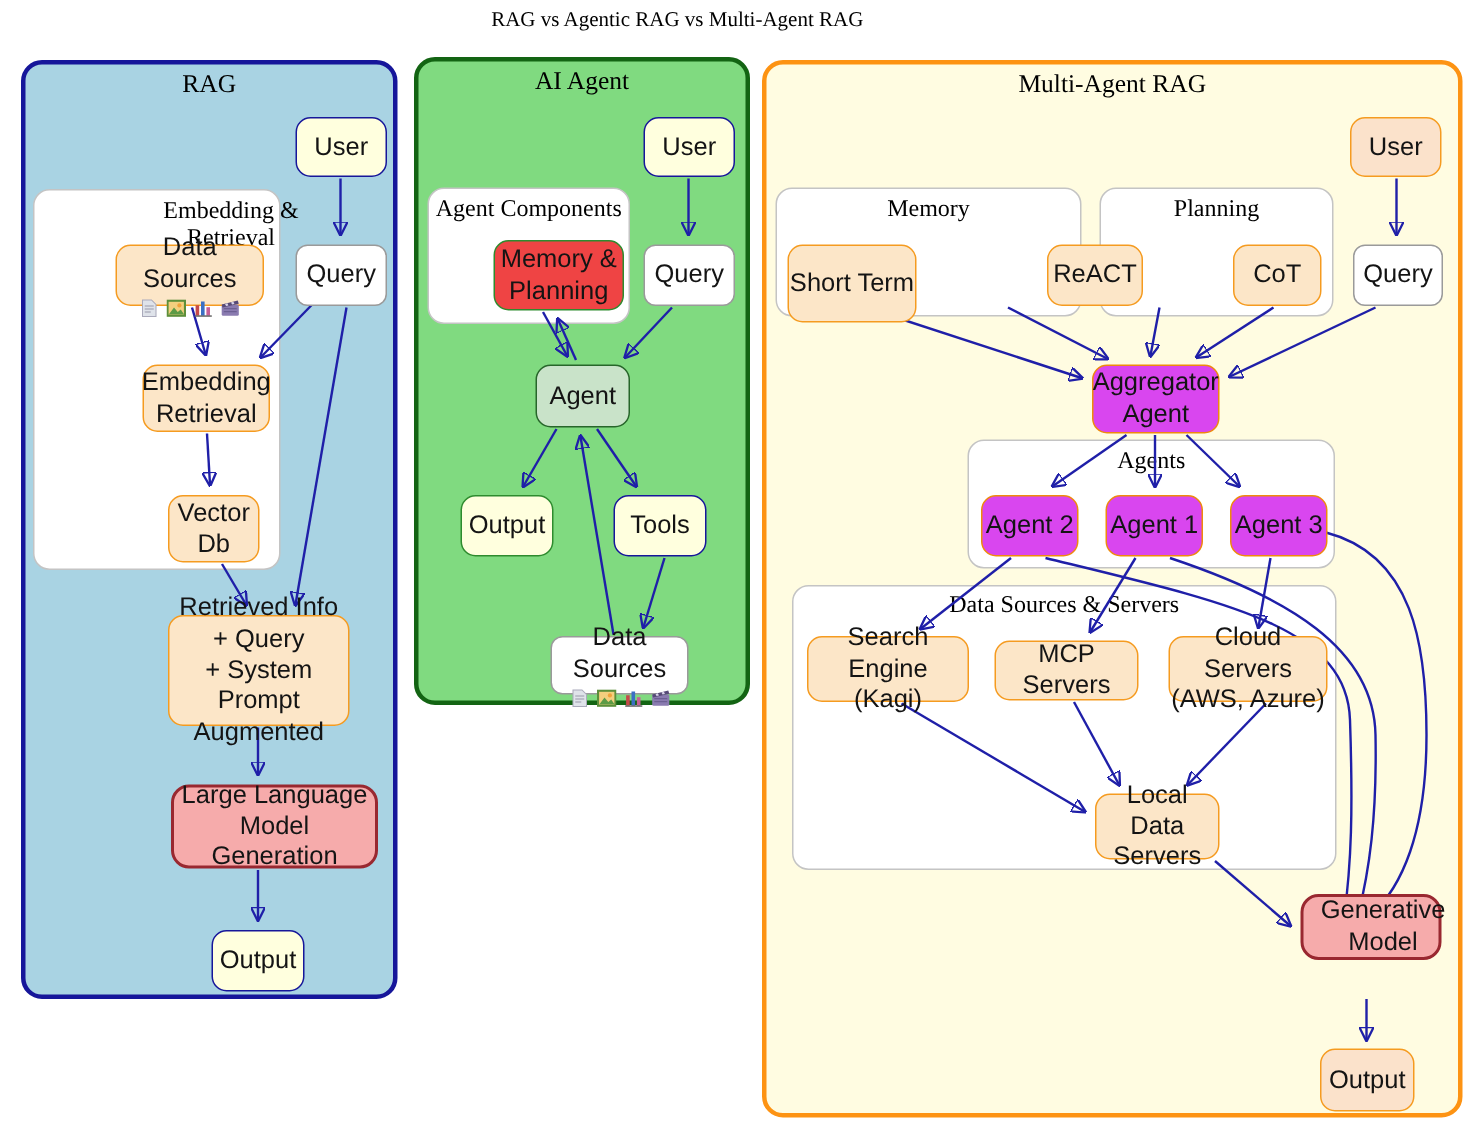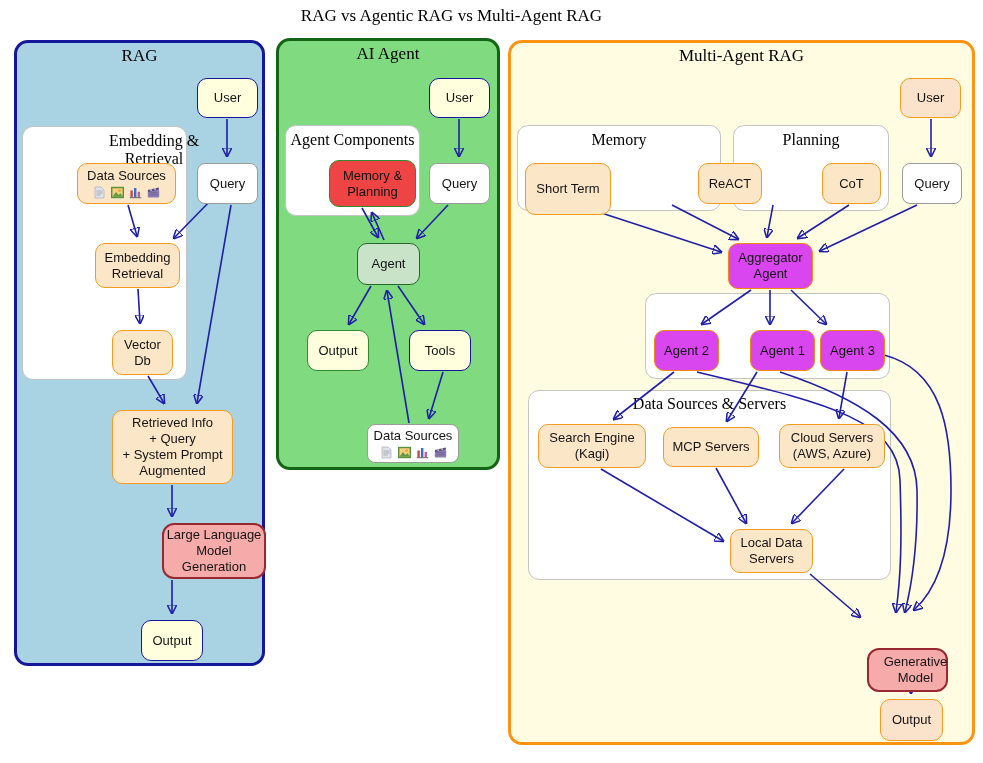--- a/index.html
+++ b/index.html
@@ -1,30 +1,30 @@
 <!DOCTYPE html>
 <html><head>
 <meta charset="utf-8">
 <style>
   html,body{margin:0;padding:0;background:#fff;}
   #stage{position:relative;width:983px;height:763px;background:#fff;overflow:hidden;
          font-family:"Liberation Sans",sans-serif;}
   .diagram-title{position:absolute;left:0;top:6px;width:903px;text-align:center;
-      font-family:"Liberation Serif",serif;font-size:17px;color:#000;}
+      font-family:"Liberation Serif",serif;font-size:14px;color:#000;}
   .panel{position:absolute;border-radius:14px;box-sizing:border-box;}
   .panel-title{position:absolute;text-align:center;font-family:"Liberation Serif",serif;
       font-size:17px;color:#000;}
   #rag-panel{left:14px;top:40px;width:251px;height:626px;background:#a9d3e3;border:3px solid #16169a;}
   #agent-panel{left:276px;top:38px;width:224px;height:432px;background:#80da80;border:3px solid #136413;}
   #multi-panel{left:508px;top:40px;width:467px;height:705px;background:#fffce1;border:3px solid #fd9313;}
   .cluster{position:absolute;background:#fff;border:1px solid #c4c4c4;border-radius:11px;box-sizing:border-box;}
   .cluster-title{position:absolute;text-align:center;font-family:"Liberation Serif",serif;
       font-size:16px;color:#000;}
   .node{position:absolute;display:flex;flex-direction:column;align-items:center;justify-content:center;
-      text-align:center;white-space:pre-line;font-size:13px;line-height:1.22;color:#141414;
+      text-align:center;white-space:pre-line;font-size:17px;line-height:1.22;color:#141414;
       border-radius:10px;box-sizing:border-box;z-index:5;}
   .peach{background:#fce6c8;border:1.6px solid #f59b20;}
   .peach-dark{background:#d946ef;border:1.8px solid #ee8a0e;}
   .peach-user{background:#fbe2cb;border:1.6px solid #f59b20;}
   .cream-blue{background:#ffffde;border:1.6px solid #16169a;}
   .cream-green{background:#ffffde;border:1.6px solid #2e8b2e;}
   .white-node{background:#fff;border:1.3px solid #9a9a9a;border-radius:8px;}
   .pink{background:#f6abab;border:2px solid #992830;border-radius:12px;}
   .mint{background:#ef4444;border:1.6px solid #2e8b2e;}
   .sage{background:#c9e3c9;border:1.6px solid #27662a;}
@@ -50,20 +50,21 @@
   <div class="cluster" style="left:285px;top:125px;width:135px;height:91px;"></div>
   <div class="cluster-title" style="left:285px;top:131px;width:135px;">Agent Components</div>
 
   <div class="panel" id="multi-panel"></div>
   <div class="panel-title" style="left:508px;top:46px;width:467px;">Multi-Agent RAG</div>
   <div class="cluster" style="left:517px;top:125px;width:204px;height:86px;"></div>
   <div class="cluster-title" style="left:517px;top:131px;width:204px;">Memory</div>
   <div class="cluster" style="left:733px;top:125px;width:156px;height:86px;"></div>
   <div class="cluster-title" style="left:733px;top:131px;width:156px;">Planning</div>
   <div class="cluster" style="left:645px;top:293px;width:245px;height:86px;"></div>
+  <div class="cluster-title" style="left:645px;top:299px;width:245px;">Agents</div>
   <div class="cluster" style="left:528px;top:390px;width:363px;height:190px;"></div>
   <div class="cluster-title" style="left:528px;top:395px;width:363px;">Data Sources &amp; Servers</div>
 
   <svg id="edges" viewBox="0 0 983 763">
     <defs>
       <marker id="arr" viewBox="0 0 10 10" refX="8.6" refY="5" markerWidth="6" markerHeight="6" orient="auto-start-reverse">
         <path d="M0,0 L10,5 L0,10 z" fill="#1f1fa8" stroke="none"></path>
       </marker>
     </defs>
 
@@ -136,21 +137,21 @@
   </div>
   <div class="node white-node" style="left:197px;top:163px;width:61px;height:41px;"><span>Query</span></div>
   <div class="node peach" style="left:95px;top:243px;width:85px;height:45px;"><span>Embedding
 Retrieval</span></div>
   <div class="node peach" style="left:112px;top:330px;width:61px;height:45px;"><span>Vector
 Db</span></div>
   <div class="node peach" style="left:112px;top:410px;width:121px;height:74px;"><span>Retrieved Info
 + Query
 + System Prompt
 Augmented</span></div>
-  <div class="node pink" style="left:114px;top:523px;width:104px;height:56px;margin-left:48px;"><span>Large Language
+  <div class="node pink" style="left:114px;top:523px;width:138px;height:56px;"><span>Large Language
 Model
 Generation</span></div>
   <div class="node cream-blue" style="left:141px;top:620px;width:62px;height:41px;"><span>Output</span></div>
 
   <div class="node cream-blue" style="left:429px;top:78px;width:61px;height:40px;"><span>User</span></div>
   <div class="node mint" style="left:329px;top:160px;width:87px;height:47px;"><span>Memory &amp;
 Planning</span></div>
   <div class="node white-node" style="left:429px;top:163px;width:61px;height:41px;"><span>Query</span></div>
   <div class="node sage" style="left:357px;top:243px;width:63px;height:42px;"><span>Agent</span></div>
   <div class="node cream-green" style="left:307px;top:330px;width:62px;height:41px;"><span>Output</span></div>
@@ -183,26 +184,26 @@
   </div>
 
   <div class="node peach-user" style="left:900px;top:78px;width:61px;height:40px;"><span>User</span></div>
   <div class="node peach" style="left:525px;top:163px;width:86px;height:52px;"><span>Short Term</span></div>
   <div class="node peach" style="left:698px;top:163px;width:64px;height:41px;justify-content:center;"><span>ReACT</span></div>
   <div class="node peach" style="left:822px;top:163px;width:59px;height:41px;"><span>CoT</span></div>
   <div class="node white-node" style="left:902px;top:163px;width:60px;height:41px;"><span>Query</span></div>
   <div class="node peach-dark" style="left:728px;top:243px;width:85px;height:46px;"><span>Aggregator
 Agent</span></div>
   <div class="node peach-dark" style="left:654px;top:330px;width:65px;height:41px;"><span>Agent 2</span></div>
-  <div class="node peach-dark" style="left:737px;top:330px;width:65px;height:41px;margin-left:13px;"><span>Agent 1</span></div>
+  <div class="node peach-dark" style="left:737px;top:330px;width:65px;height:41px;"><span>Agent 1</span></div>
   <div class="node peach-dark" style="left:820px;top:330px;width:65px;height:41px;"><span>Agent 3</span></div>
   <div class="node peach" style="left:538px;top:424px;width:108px;height:44px;"><span>Search Engine
 (Kagi)</span></div>
   <div class="node peach" style="left:663px;top:427px;width:96px;height:40px;"><span>MCP Servers</span></div>
   <div class="node peach" style="left:779px;top:424px;width:106px;height:44px;"><span>Cloud Servers
 (AWS, Azure)</span></div>
   <div class="node peach" style="left:730px;top:529px;width:83px;height:44px;"><span>Local Data
 Servers</span></div>
-  <div class="node pink" style="left:867px;top:648px;width:81px;height:44px;padding-left:16px;"><span>Generative
+  <div class="node pink" style="left:867px;top:596px;width:94px;height:44px;padding-left:16px;"><span>Generative
 Model</span></div>
   <div class="node peach-user" style="left:880px;top:699px;width:63px;height:42px;"><span>Output</span></div>
 
 </div>
 
 </body></html>

